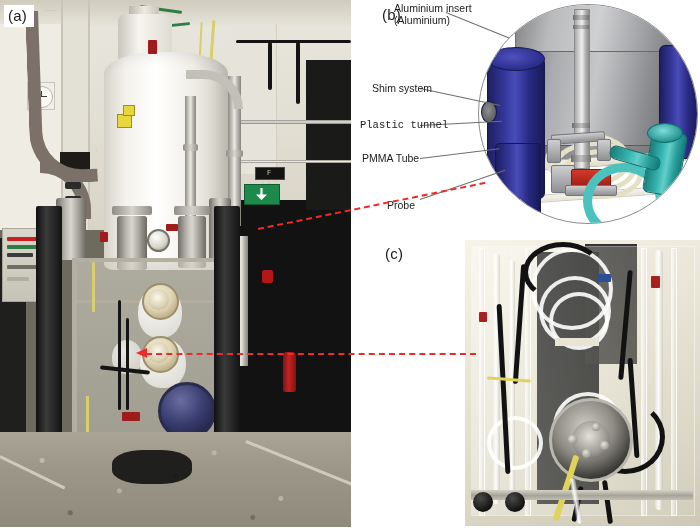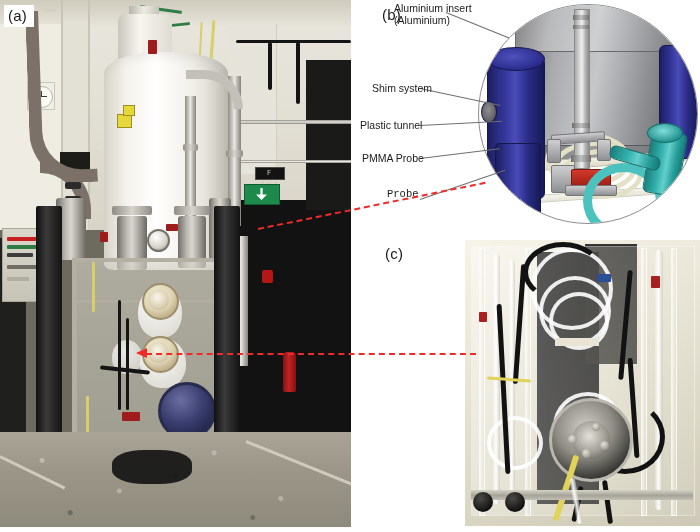--- a/index.html
+++ b/index.html
@@ -586,23 +586,23 @@
     <div class="b-leader" style="left:60px;top:88px;width:82px;transform:rotate(12deg);"></div>
     <div class="b-leader" style="left:60px;top:125px;width:82px;transform:rotate(-3deg);"></div>
     <div class="b-leader" style="left:60px;top:158px;width:80px;transform:rotate(-7deg);"></div>
     <div class="b-leader" style="left:60px;top:199px;width:90px;transform:rotate(-19deg);"></div>
 
     <div class="b-label" style="left:34px;top:2px;">
       <span>Aluminium insert</span><br>
       <span>(Aluminium)</span>
     </div>
     <div class="b-label" style="left:12px;top:82px;width:58px;">Shim system</div>
-    <div class="b-label" style="left:0px;top:119px;width:58px;">Plastic tunnel</div>
-    <div class="b-label" style="left:2px;top:152px;width:56px;">PMMA Probe</div>
-    <div class="b-label" style="left:27px;top:188px;width:31px;font-family:Liberation Mono, monospace;">Probe</div>
+    <div class="b-label" style="left:0px;top:119px;width:58px;font-family:Liberation Mono, monospace;">Plastic tunnel</div>
+    <div class="b-label" style="left:2px;top:152px;width:56px;">PMMA Tube</div>
+    <div class="b-label" style="left:27px;top:199px;width:31px;">Probe</div>
 
     <div class="panel-label" style="left:22px;top:6px;">(b)</div>
   </div>
 
   <div class="panel-label" style="left:385px;top:245px;">(c)</div>
 
   <div id="panel-c">
     <div class="c-bg"></div>
 
     <div class="c-dark-slab" style="left:72px;top:12px;width:62px;height:252px;"></div>

